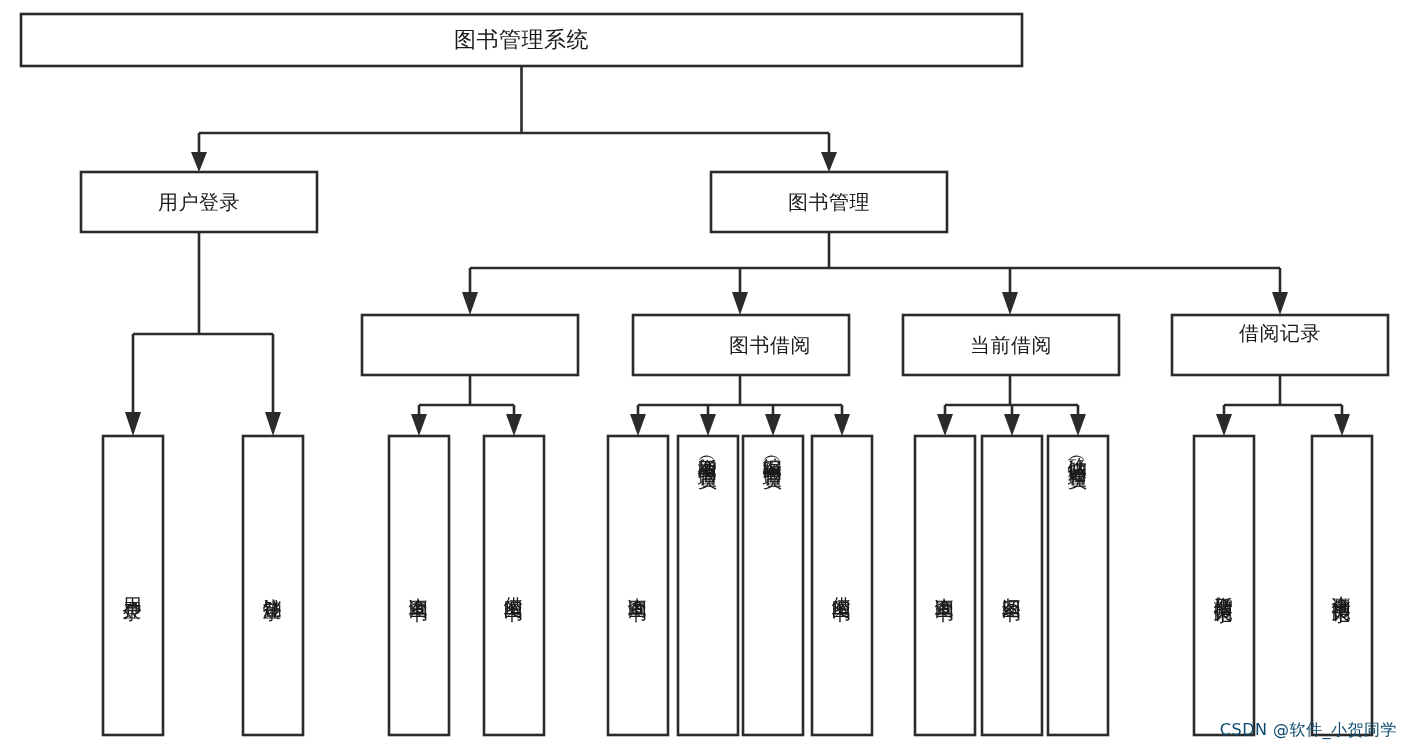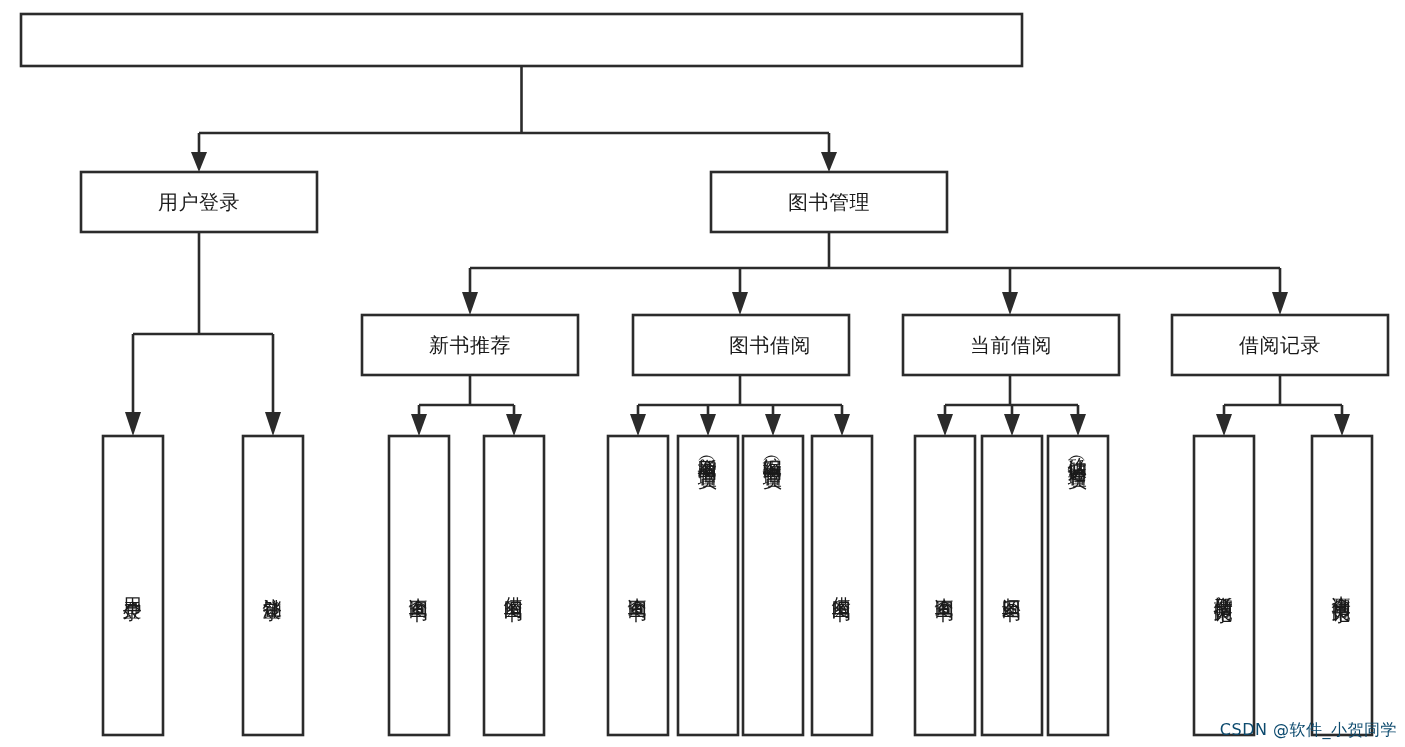--- a/index.html
+++ b/index.html
@@ -182,42 +182,42 @@
 
     <rect class="node-box" x="915" y="436" width="60" height="299"></rect>
     <rect class="node-box" x="982" y="436" width="60" height="299"></rect>
     <rect class="node-box" x="1048" y="436" width="60" height="299"></rect>
 
     <rect class="node-box" x="1194" y="436" width="60" height="299"></rect>
     <rect class="node-box" x="1312" y="436" width="60" height="299"></rect>
 
   </svg>
 
+  <div class="node-label-h" style="left:21px; top:14px; width:1001px; height:52px; font-size:22px;">
+    <span>图书管理系统</span>
+  </div>
 
   <div class="node-label-h" style="left:81px; top:172px; width:236px; height:60px;">
     <span>用户登录</span>
   </div>
 
   <div class="node-label-h" style="left:711px; top:172px; width:236px; height:60px;">
     <span>图书管理</span>
   </div>
 
-  <div class="node-label-h" style="left:362px; top:315px; width:216px; height:60px;">
-    <span>新书推荐</span>
-  </div>
 
   <div class="node-label-h" style="left:633px; top:315px; width:216px; height:60px;margin-left:29px;">
     <span>图书借阅</span>
   </div>
 
   <div class="node-label-h" style="left:903px; top:315px; width:216px; height:60px;align-items:center;">
     <span>当前借阅</span>
   </div>
 
-  <div class="node-label-h" style="left:1172px; top:315px; width:216px; height:60px;">
+  <div class="node-label-h" style="left:1172px; top:303px; width:216px; height:60px;">
     <span>借阅记录</span>
   </div>
 
   <div class="node-label-v" style="left:103px; top:436px; width:60px; height:299px;">
     <span class="vtext">用户登录</span>
   </div>
 
   <div class="node-label-v" style="left:243px; top:436px; width:60px; height:299px;">
     <span class="vtext">注销登录</span>
   </div>

